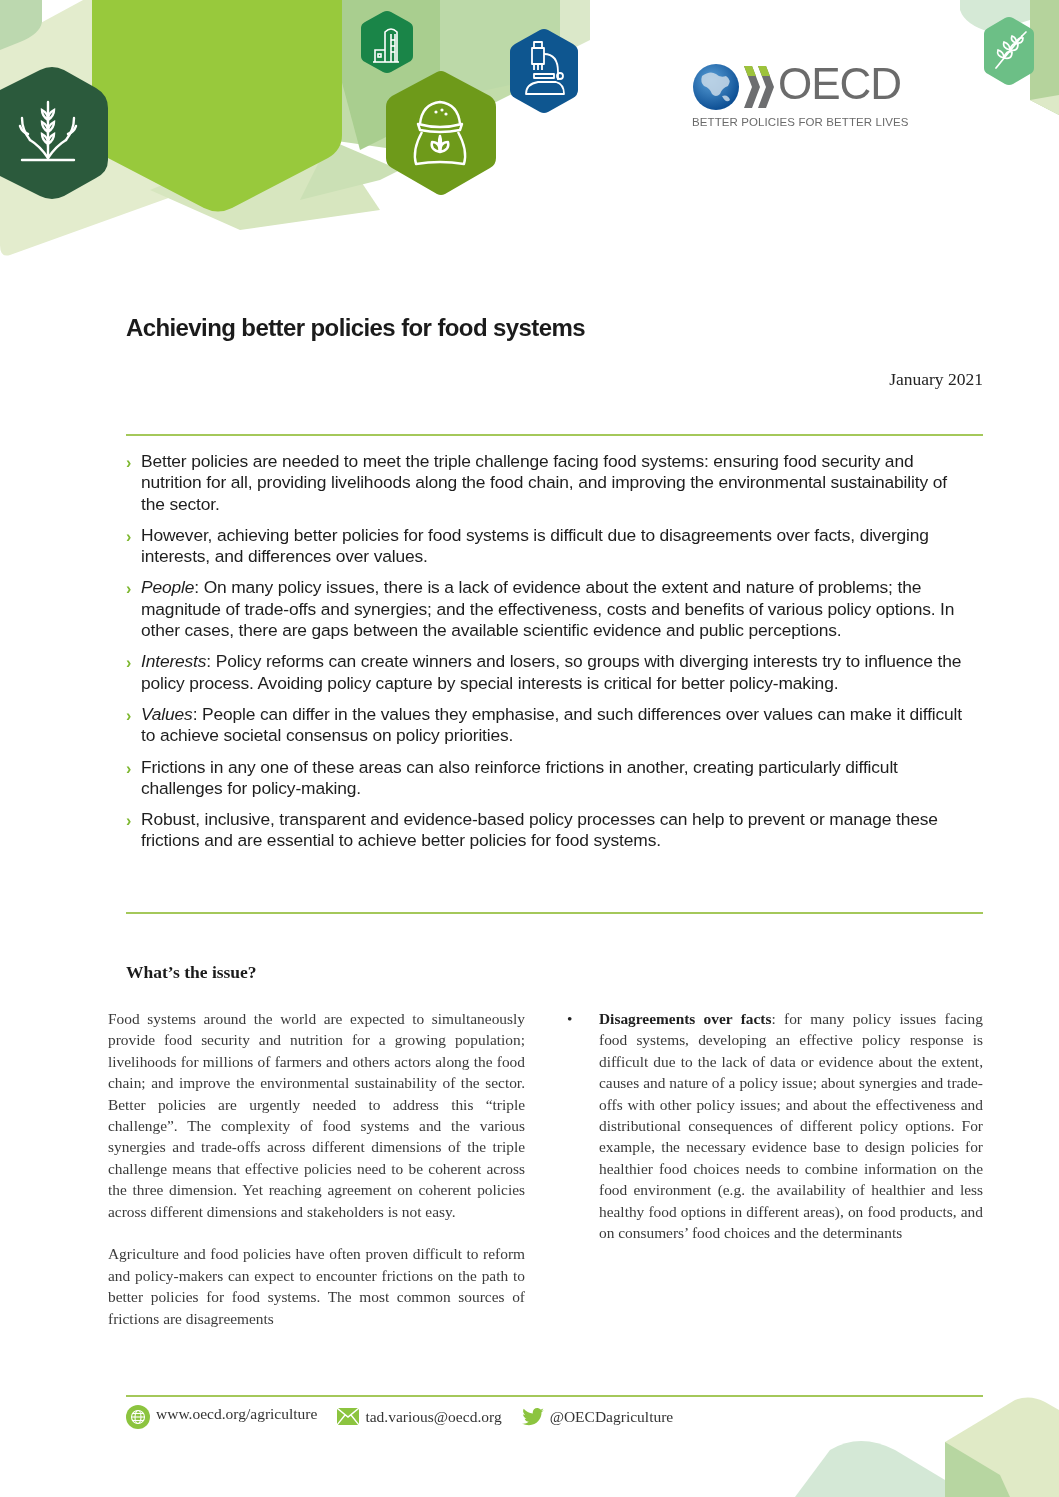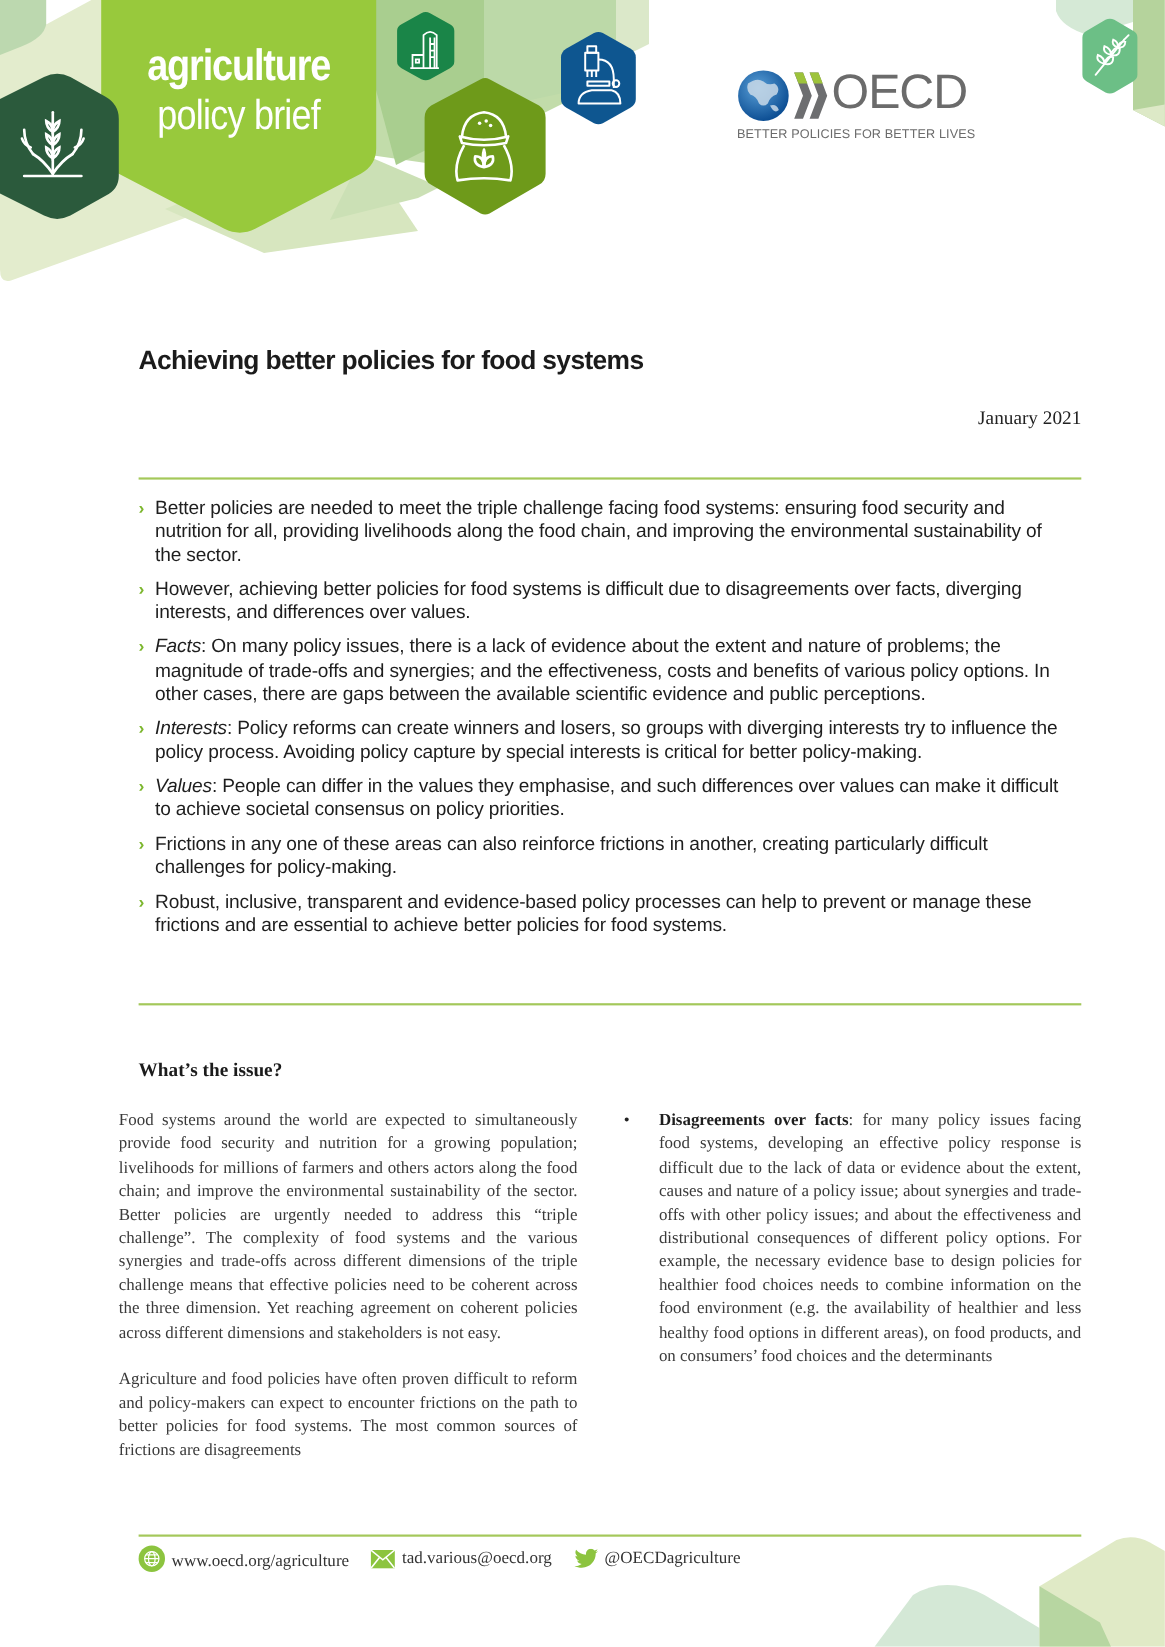--- a/index.html
+++ b/index.html
@@ -5,21 +5,21 @@
   html, body { margin:0; padding:0; background:#ffffff; }
   body { width:1059px; height:1497px; position:relative; overflow:hidden; }
   .page { position:absolute; left:0; top:0; width:1059px; height:1497px; }
   .deco { position:absolute; left:0; top:0; width:1059px; height:1497px; pointer-events:none; }
 
   .brand-title { position:absolute; left:92px; top:40px; width:250px; text-align:center; color:#ffffff;
     font-family:"Liberation Sans", sans-serif; line-height:1; }
   .brand-title .l1 { font-size:40px; font-weight:bold; letter-spacing:-1.2px; display:block; transform:scaleX(0.86); }
   .brand-title .l2 { font-size:38px; font-weight:normal; letter-spacing:-0.8px; display:block; margin-top:6px; transform:scaleX(0.86); }
 
-  .oecd-logo { position:absolute; left:668px; top:60px; width:220px; height:72px; }
+  .oecd-logo { position:absolute; left:690px; top:60px; width:220px; height:72px; }
   .oecd-word { position:absolute; left:88px; top:2px; font-family:"Liberation Sans", sans-serif; font-size:44px; color:#6b6b6b; letter-spacing:-1px; line-height:1; }
   .oecd-tag { position:absolute; left:2px; top:56px; font-family:"Liberation Sans", sans-serif; font-size:11.5px; color:#6b6b6b; letter-spacing:0.1px; white-space:nowrap; }
 
   .title { position:absolute; left:126px; top:314px; font-family:"Liberation Sans", sans-serif; font-weight:bold;
     font-size:24px; color:#1b1b1b; letter-spacing:-0.6px; margin:0; }
   .date { position:absolute; right:76px; top:369px; font-family:"Liberation Serif", serif; font-size:17.5px; color:#222; }
 
   .rule { position:absolute; left:126px; width:857px; height:2px; background:#a4c85a; }
 
   .keypoints { position:absolute; left:126px; top:451px; width:845px; margin:0; padding:0; list-style:none;
@@ -32,21 +32,21 @@
 
   .col { position:absolute; font-family:"Liberation Serif", serif; font-size:15.4px; line-height:21.4px; color:#3a3a3a; text-align:justify; }
   .col p { margin:0 0 21.4px 0; }
   .col-left { left:108px; top:1008px; width:417px; }
   .col-right { left:567px; top:1008px; width:416px; }
   .bullet-item { position:relative; padding-left:32px; }
   .bullet-item .dot { position:absolute; left:0; top:0; color:#222; }
   .bullet-item strong { color:#1e1e1e; }
 
   .footer { position:absolute; left:126px; top:1405px; font-family:"Liberation Serif", serif; font-size:15.5px; color:#333; display:flex; align-items:center; gap:20px; }
-  .footer .item { display:flex; align-items:flex-end; gap:6px; }
+  .footer .item { display:flex; align-items:flex-start; gap:6px; }
   .icon-circle { width:24px; height:24px; border-radius:50%; background:#8cc43f; display:inline-flex; align-items:center; justify-content:center; }
 </style>
 </head>
 <body>
 
 <div class="page">
 
   <svg class="deco" viewBox="0 0 1059 1497">
 
     <path d="M0,0 L40,0 Q45,20 20,35 L0,45 Z" fill="#c7e0bd"></path>
@@ -137,24 +137,20 @@
   <svg style="position:absolute;left:992px;top:30px;width:36px;height:40px;" viewBox="0 0 36 40">
     <g fill="none" stroke="#ffffff" stroke-width="1.7" stroke-linecap="round">
       <path d="M4,38 L30,6"></path>
       <path d="M12,28 q-8,-2 -6,-8 q6,2 6,8 q8,2 8,-6 q-6,-2 -8,6"></path>
       <path d="M18,20 q-8,-2 -6,-8 q6,2 6,8 q8,2 8,-6 q-6,-2 -8,6"></path>
       <path d="M24,13 q-6,-2 -4,-7 q5,2 4,7 q7,1 7,-5 q-5,-1 -7,5"></path>
       <path d="M30,6 L34,2"></path>
     </g>
   </svg>
 
-  <div class="brand-title">
-    <span class="l1">agriculture</span>
-    <span class="l2">policy brief</span>
-  </div>
 
   <div class="oecd-logo">
     <svg style="position:absolute;left:2px;top:2px;width:86px;height:50px;" viewBox="0 0 86 50">
       <defs>
         <radialGradient id="gb" cx="40%" cy="35%" r="65%">
           <stop offset="0%" stop-color="#5aa0d8"></stop>
           <stop offset="100%" stop-color="#0d4f94"></stop>
         </radialGradient>
       </defs>
       <circle cx="24" cy="25" r="23" fill="url(#gb)"></circle>
@@ -170,21 +166,21 @@
   </div>
 
   <h1 class="title">Achieving better policies for food systems</h1>
   <div class="date">January 2021</div>
 
   <div class="rule" style="top:434px;"></div>
 
   <ul class="keypoints">
     <li><span class="chev">›</span><span>Better policies are needed to meet the triple challenge facing food systems: ensuring food security and nutrition for all, providing livelihoods along the food chain, and improving the environmental sustainability of the sector.</span></li>
     <li><span class="chev">›</span><span>However, achieving better policies for food systems is difficult due to disagreements over facts, diverging interests, and differences over values.</span></li>
-    <li><span class="chev">›</span><em>Facts</em><span>: On many policy issues, there is a lack of evidence about the extent and nature of problems; the magnitude of trade-offs and synergies; and the effectiveness, costs and benefits of various policy options. In other cases, there are gaps between the available scientific evidence and public perceptions.</span></li>
+    <li><span class="chev">›</span><em>People</em><span>: On many policy issues, there is a lack of evidence about the extent and nature of problems; the magnitude of trade-offs and synergies; and the effectiveness, costs and benefits of various policy options. In other cases, there are gaps between the available scientific evidence and public perceptions.</span></li>
     <li><span class="chev">›</span><em>Interests</em><span>: Policy reforms can create winners and losers, so groups with diverging interests try to influence the policy process. Avoiding policy capture by special interests is critical for better policy-making.</span></li>
     <li><span class="chev">›</span><em>Values</em><span>: People can differ in the values they emphasise, and such differences over values can make it difficult to achieve societal consensus on policy priorities.</span></li>
     <li><span class="chev">›</span><span>Frictions in any one of these areas can also reinforce frictions in another, creating particularly difficult challenges for policy-making.</span></li>
     <li><span class="chev">›</span><span>Robust, inclusive, transparent and evidence-based policy processes can help to prevent or manage these frictions and are essential to achieve better policies for food systems.</span></li>
   </ul>
 
   <div class="rule" style="top:912px;"></div>
 
   <h2 class="section-h">What’s the issue?</h2>
 

